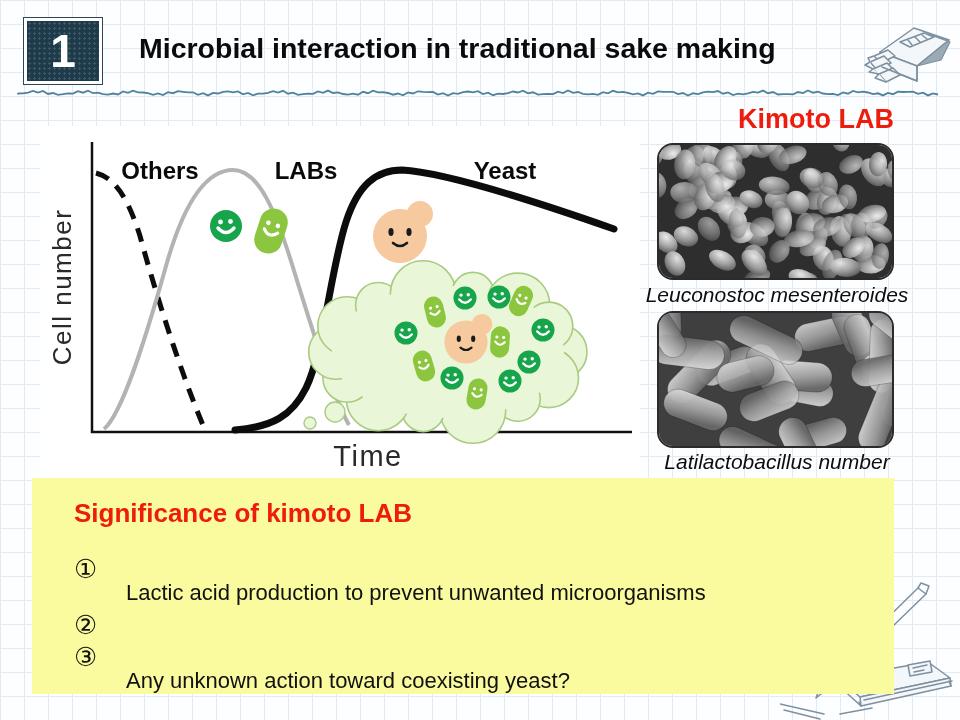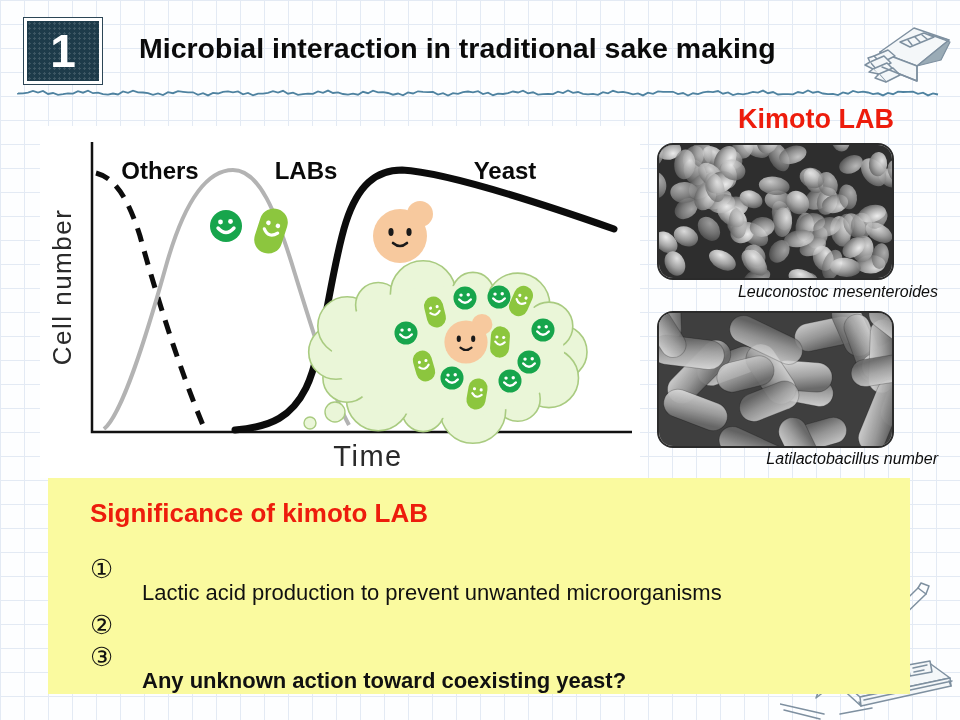--- a/index.html
+++ b/index.html
@@ -44,38 +44,38 @@
     font-size:27px;font-weight:bold;color:var(--accent-red,#ed1c0c);
   }
   .sem-fig{
     position:absolute;width:237px;height:137px;z-index:2;
     border:2px solid #2b2b2b;border-radius:16px;overflow:hidden;box-sizing:border-box;
   }
   .sem-fig svg{display:block;width:100%;height:100%;}
   .fig1{left:657px;top:143px;}
   .fig2{left:657px;top:311px;}
   .sem-caption{
-    position:absolute;left:616px;width:322px;z-index:2;text-align:right;
-    font-size:16px;font-style:italic;color:#0d0d0d;
+    position:absolute;left:616px;width:322px;z-index:2;text-align:center;
+    font-size:21px;font-style:italic;color:#0d0d0d;
   }
   .cap1{top:283px;}
   .cap2{top:450px;}
   
   .sigbox{
-    position:absolute;left:48px;top:478px;width:862px;height:216px;z-index:3;
+    position:absolute;left:32px;top:478px;width:862px;height:216px;z-index:3;
     background:var(--box-yellow,#fafa9f);box-sizing:border-box;padding:20px 30px 0 42px;
   }
   .sig-title{font-size:26px;font-weight:bold;color:var(--accent-red,#ed1c0c);line-height:30px;}
   .sig-items{margin-top:26px;}
   .sig-item{display:flex;align-items:flex-start;margin-bottom:2px;color:#111;}
   .sig-marker{
     flex:0 0 52px;font-family:"DejaVu Sans",sans-serif;font-size:26px;line-height:30px;
   }
   .sig-text{font-size:22px;line-height:30px;margin-top:24px;}
-  .sig-item.bold .sig-text{font-weight:bold;}
+  .sig-item.bold .sig-text{font-weight:normal;}
   .notebook{position:absolute;left:780px;top:582px;width:180px;height:138px;z-index:1;}
   .sk{stroke:var(--sketch-ink,#7e90a0);fill:none;stroke-width:1.5;stroke-linejoin:round;stroke-linecap:round;}
   .skf{stroke:var(--sketch-ink,#7e90a0);fill:#f4f7f9;stroke-width:1.5;stroke-linejoin:round;}
   .skd{stroke:var(--sketch-ink,#7e90a0);fill:#9aabb6;stroke-width:1.2;stroke-linejoin:round;}
 </style>
 </head>
 <body>
 
 <div class="slide">
 

